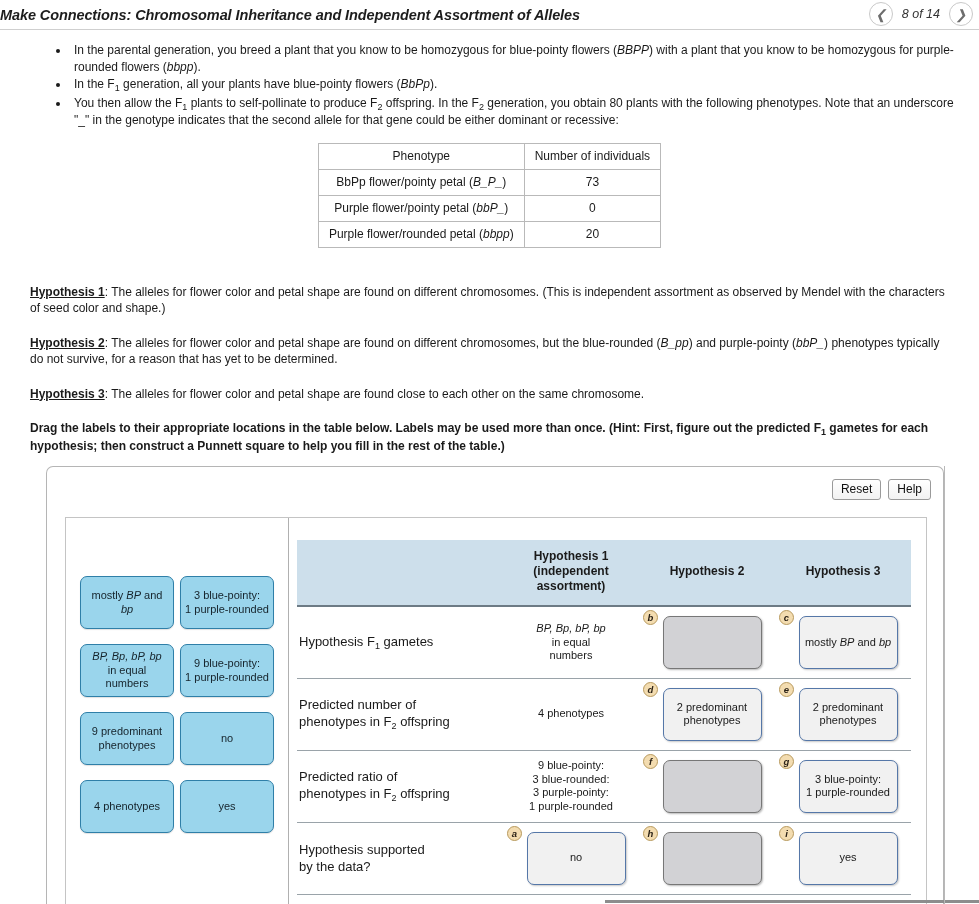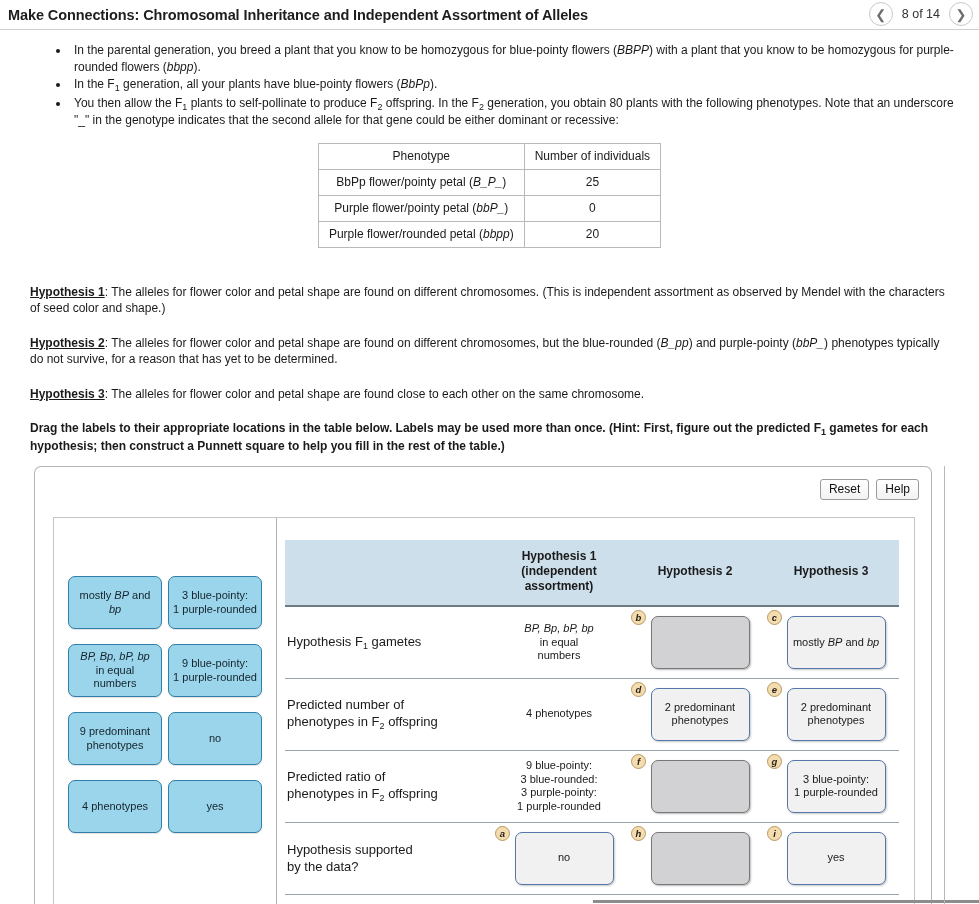--- a/index.html
+++ b/index.html
@@ -12,23 +12,24 @@
     color: #1a1a1a;
     overflow: hidden;
     position: relative;
   }
 
   
   #header {
     position: relative;
     height: 30px;
     border-bottom: 1px solid #cfcfcf;
-    padding: 0 8px;
+    padding: 0 0;
     display: flex;
     align-items: center;
+    font-style: italic;
   }
   #page-title {
     font-size: 14.5px;
     font-weight: bold;
     color: #1d1d1d;
     letter-spacing: -0.1px;
   }
   #pager {
     position: absolute;
     right: 6px; top: 2px;
@@ -77,21 +78,21 @@
     line-height: 16.5px;
     max-width: 925px;
   }
   .p-space { margin-top: 18px; }
   .hyp-label { font-weight: bold; text-decoration: underline; }
   .drag-instr { font-weight: bold; }
 
   
   #activity {
     position: absolute;
-    left: 34px; top: 466px;
+    left: 46px; top: 466px;
     width: 898px; height: 438px;
     border: 1px solid #b5b5b5;
     border-bottom: none;
     border-radius: 7px 7px 0 0;
     background: #fff;
   }
   #activity-toolbar {
     height: 44px;
     display:flex; align-items:center; justify-content:flex-end;
     padding-right: 12px; gap: 7px;
@@ -269,21 +270,21 @@
     <table class="pheno">
       <thead>
         <tr>
           <th>Phenotype</th>
           <th>Number of individuals</th>
         </tr>
       </thead>
       <tbody id="pheno-body">
           <tr>
             <td class="ph"><span>BbPp flower/pointy petal (</span><i>B_P_</i><span>)</span></td>
-            <td class="num">25</td>
+            <td class="num">73</td>
           </tr>
           <tr>
             <td class="ph"><span>Purple flower/pointy petal (</span><i>bbP_</i><span>)</span></td>
             <td class="num">0</td>
           </tr>
           <tr>
             <td class="ph"><span>Purple flower/rounded petal (</span><i>bbpp</i><span>)</span></td>
             <td class="num">20</td>
           </tr>
         </tbody>

